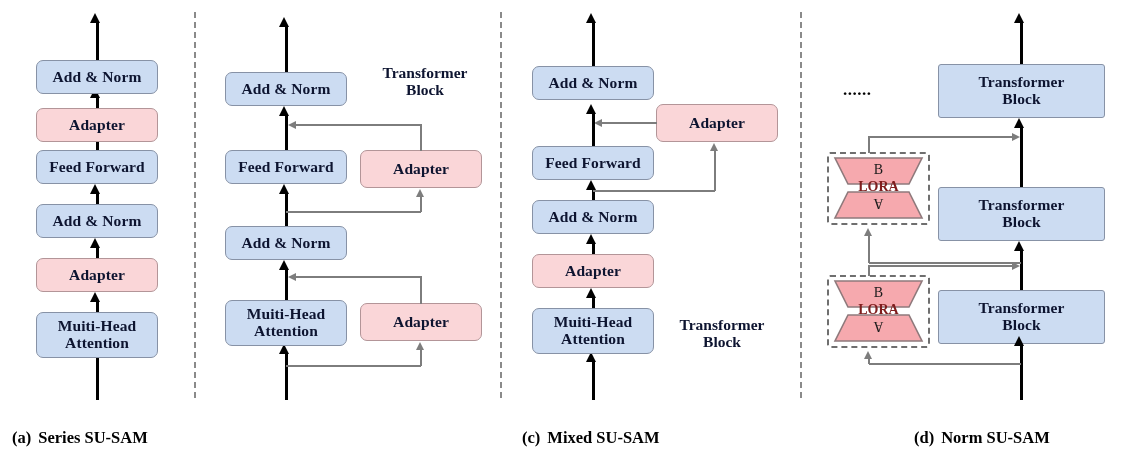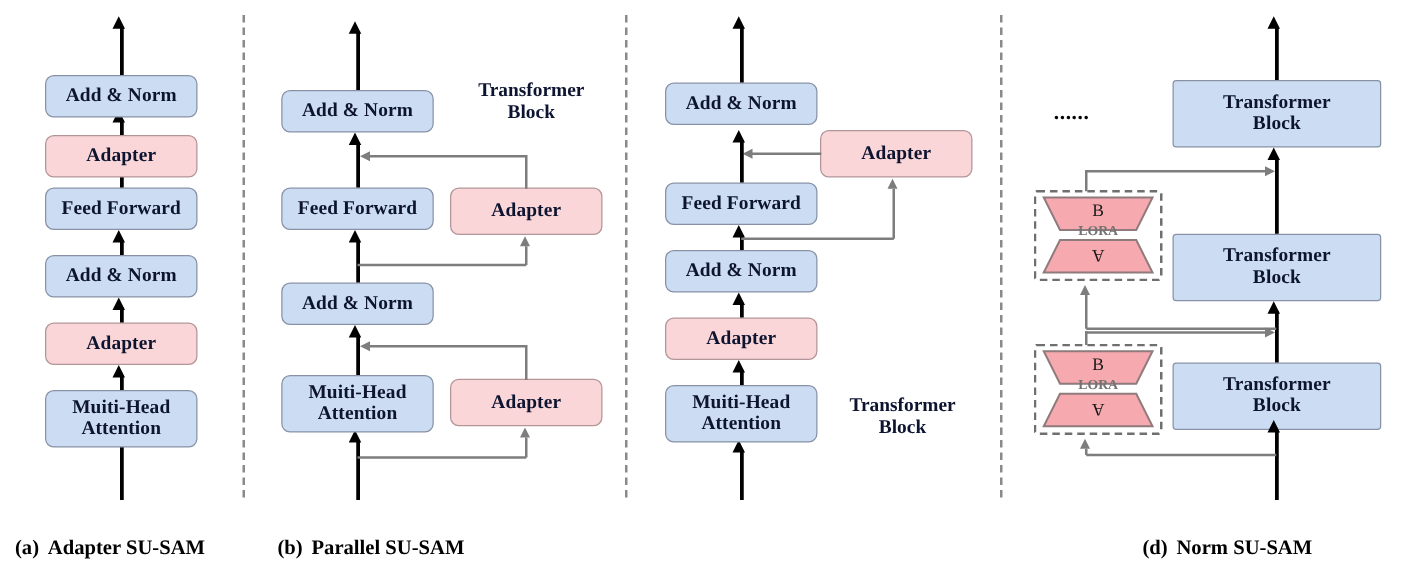--- a/index.html
+++ b/index.html
@@ -62,21 +62,21 @@
   
   .loragrp{position:absolute;box-sizing:border-box;border:2.4px dashed #6f6f6f;border-radius:3px;}
   .trapTxt{
     position:absolute;width:100%;text-align:center;
     font-family:"Liberation Serif",serif;font-size:14px;color:#1a1a1a;
     font-weight:normal;
   }
   .trapTxt.flip{transform:rotate(180deg);}
   .loraword{
     position:absolute;width:100%;text-align:center;
-    font-family:"Liberation Serif",serif;font-weight:bold;font-size:11px;color:#737373;
+    font-family:"Liberation Serif",serif;font-weight:bold;font-size:14px;color:#7f1d1d;
     z-index:4;
   }
 </style>
 </head>
 <body>
 
 <div id="stage">
 
   <div class="divider" style="left:194px;top:12px;height:386px;"></div>
   <div class="divider" style="left:500px;top:12px;height:386px;"></div>
@@ -117,21 +117,21 @@
   <div class="vline" style="left:95.5px;top:96px;height:12px;"></div>
   <div class="ahead up" style="left:90px;top:88px;"></div>
   <div class="node blue" style="left:36px;top:60px;width:122px;height:34px;font-size:15.5px;">
      <span>Add &amp; Norm</span>
   </div>
 
   <div class="vline" style="left:95.5px;top:22px;height:38px;"></div>
   <div class="ahead up" style="left:90px;top:13px;"></div>
 
   <div class="caption" style="left:12px;top:428px;">
-    <span class="cidx">(a)</span><span>Adapter SU-SAM</span>
+    <span class="cidx">(a)</span><span>Series SU-SAM</span>
   </div>
 
   <div class="vline" style="left:284.5px;top:352px;height:48px;"></div>
   <div class="ahead up" style="left:279px;top:344px;"></div>
 
   <div class="node blue" style="left:225px;top:300px;width:122px;height:46px;font-size:15.5px;">
      <span style="white-space:pre-line;">Muiti-Head
 Attention</span>
   </div>
   <div class="node pink" style="left:360px;top:303px;width:122px;height:38px;font-size:15.5px;">
@@ -177,23 +177,20 @@
   <div class="node blue" style="left:225px;top:72px;width:122px;height:34px;font-size:15.5px;">
      <span>Add &amp; Norm</span>
   </div>
 
   <div class="vline" style="left:284.5px;top:26px;height:46px;"></div>
   <div class="ahead up" style="left:279px;top:17px;"></div>
 
   <div class="flabel" style="left:362px;top:64px;width:126px;">Transformer
 Block</div>
 
-  <div class="caption" style="left:222px;top:428px;">
-    <span class="cidx">(b)</span><span>Parallel SU-SAM</span>
-  </div>
 
   <div class="vline" style="left:591.5px;top:360px;height:40px;"></div>
   <div class="ahead up" style="left:586px;top:352px;"></div>
 
   <div class="node blue" style="left:532px;top:308px;width:122px;height:46px;font-size:15.5px;">
      <span style="white-space:pre-line;">Muiti-Head
 Attention</span>
   </div>
 
   <div class="vline" style="left:591.5px;top:296px;height:12px;"></div>
@@ -234,20 +231,23 @@
   <div class="node blue" style="left:532px;top:66px;width:122px;height:34px;font-size:15.5px;">
      <span>Add &amp; Norm</span>
   </div>
 
   <div class="vline" style="left:591.5px;top:22px;height:44px;"></div>
   <div class="ahead up" style="left:586px;top:13px;"></div>
 
   <div class="flabel" style="left:659px;top:316px;width:126px;">Transformer
 Block</div>
 
+  <div class="caption" style="left:522px;top:428px;">
+    <span class="cidx">(c)</span><span>Mixed SU-SAM</span>
+  </div>
 
   <div class="dots" style="left:843px;top:80px;">......</div>
 
   <div class="node blue sq" style="left:938px;top:64px;width:167px;height:54px;font-size:15.5px;">
      <span style="white-space:pre-line;">Transformer
 Block</span>
   </div>
   <div class="node blue sq" style="left:938px;top:187px;width:167px;height:54px;font-size:15.5px;">
      <span style="white-space:pre-line;">Transformer
 Block</span>

